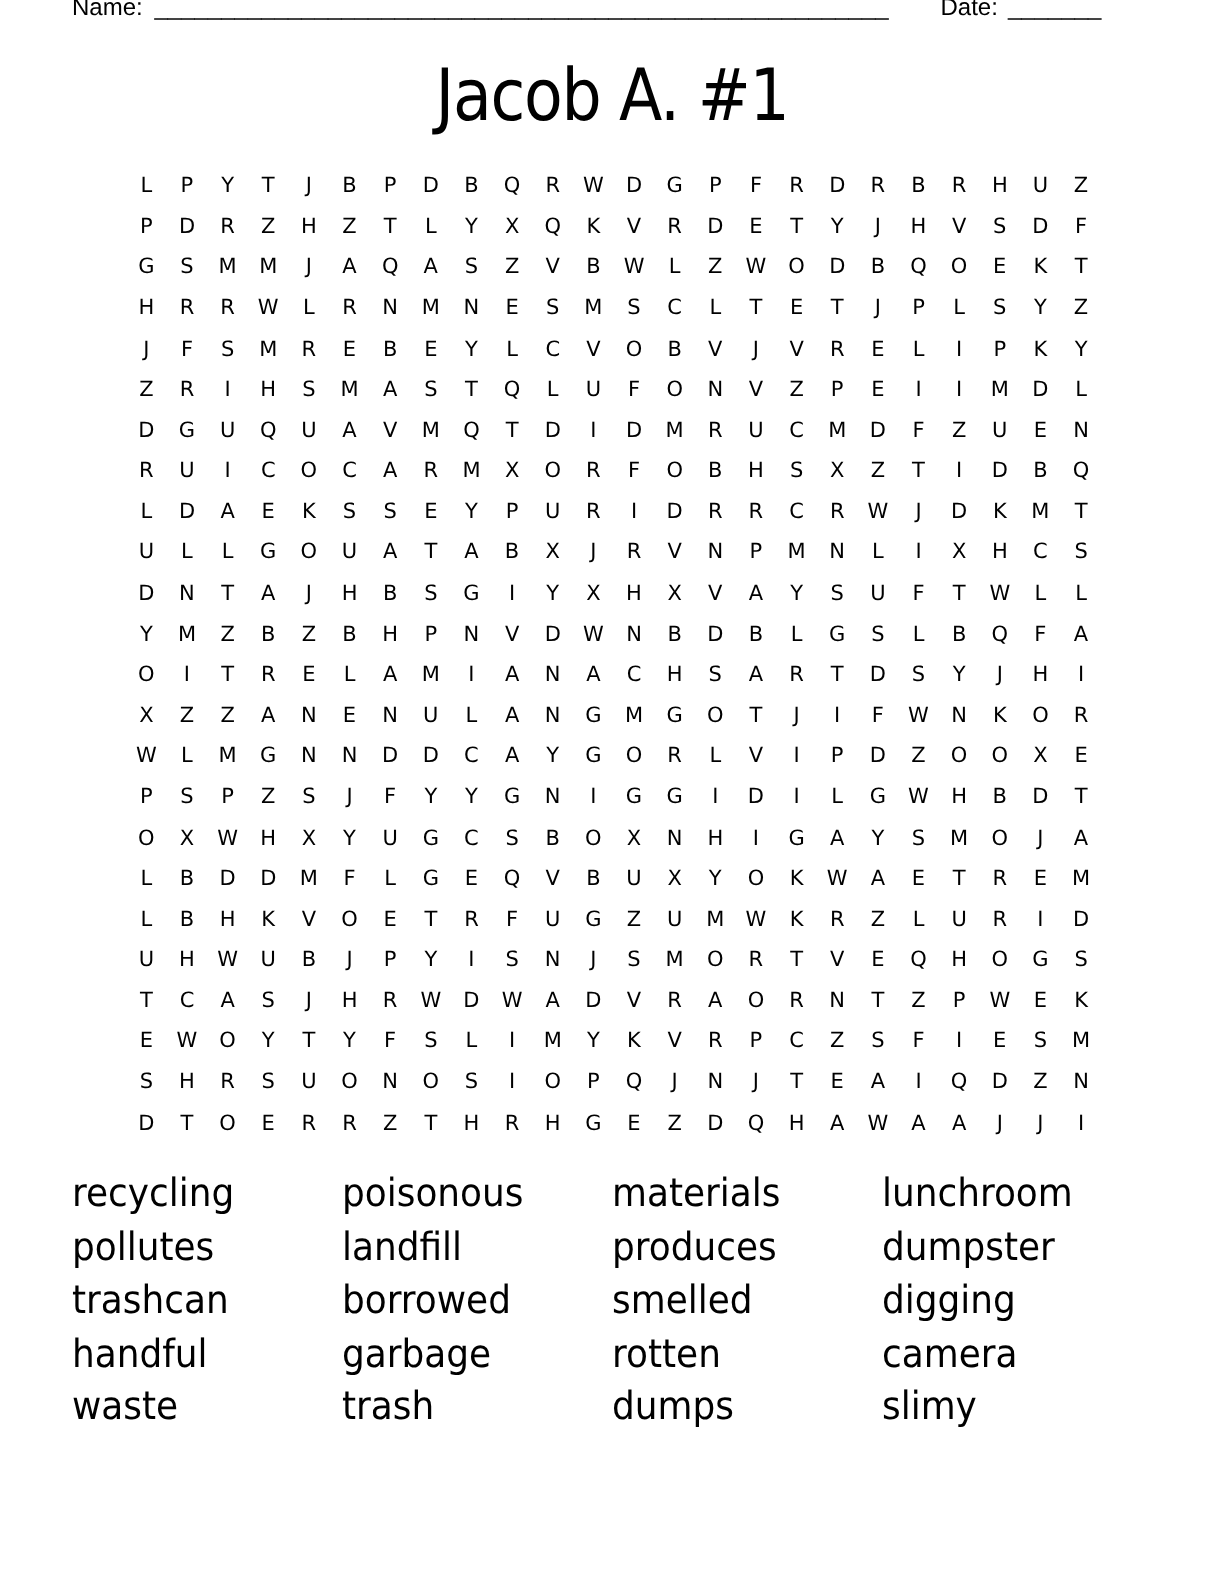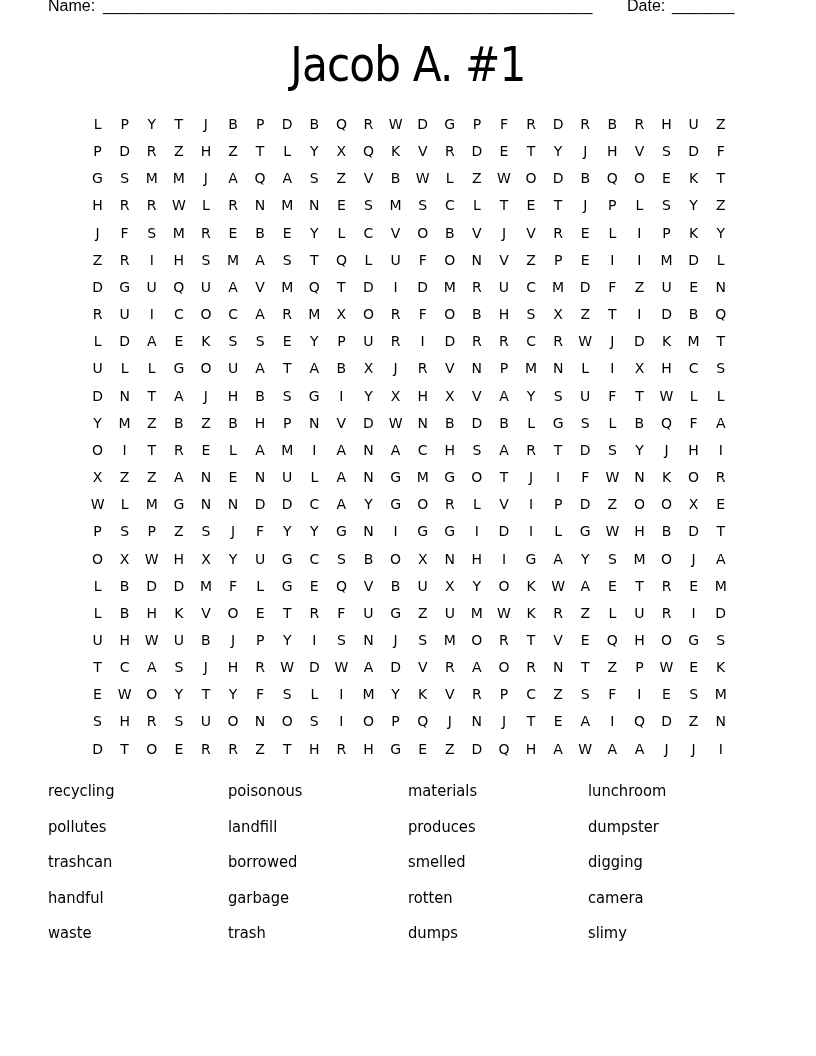--- a/index.html
+++ b/index.html
@@ -19,21 +19,21 @@
   }
   .grid {
     position: absolute; top: 114px; left: 84px;
     display: grid; grid-template-columns: repeat(24, 27.1px); grid-auto-rows: 27.17px;
     font-family: "DejaVu Sans", sans-serif; font-size: 14px;
   }
   .grid .cell { text-align: center; line-height: 20px; }
   .words {
     position: absolute; top: 781px; left: 48px;
     display: grid; grid-template-columns: repeat(4, 180px); grid-auto-rows: 35.5px;
-    font-family: "DejaVu Sans", sans-serif; font-size: 16px;
+    font-family: "DejaVu Sans", sans-serif; font-size: 26px;
   }
   .words .word { transform: scaleX(0.92); transform-origin: left; white-space: nowrap; }
 </style>
 </head>
 <body>
 
 <div class="header-line">
   <span class="name-label">Name:</span>
   <span class="name-blank">_______________________________________________________</span>
   <span class="date-label">Date:</span>

